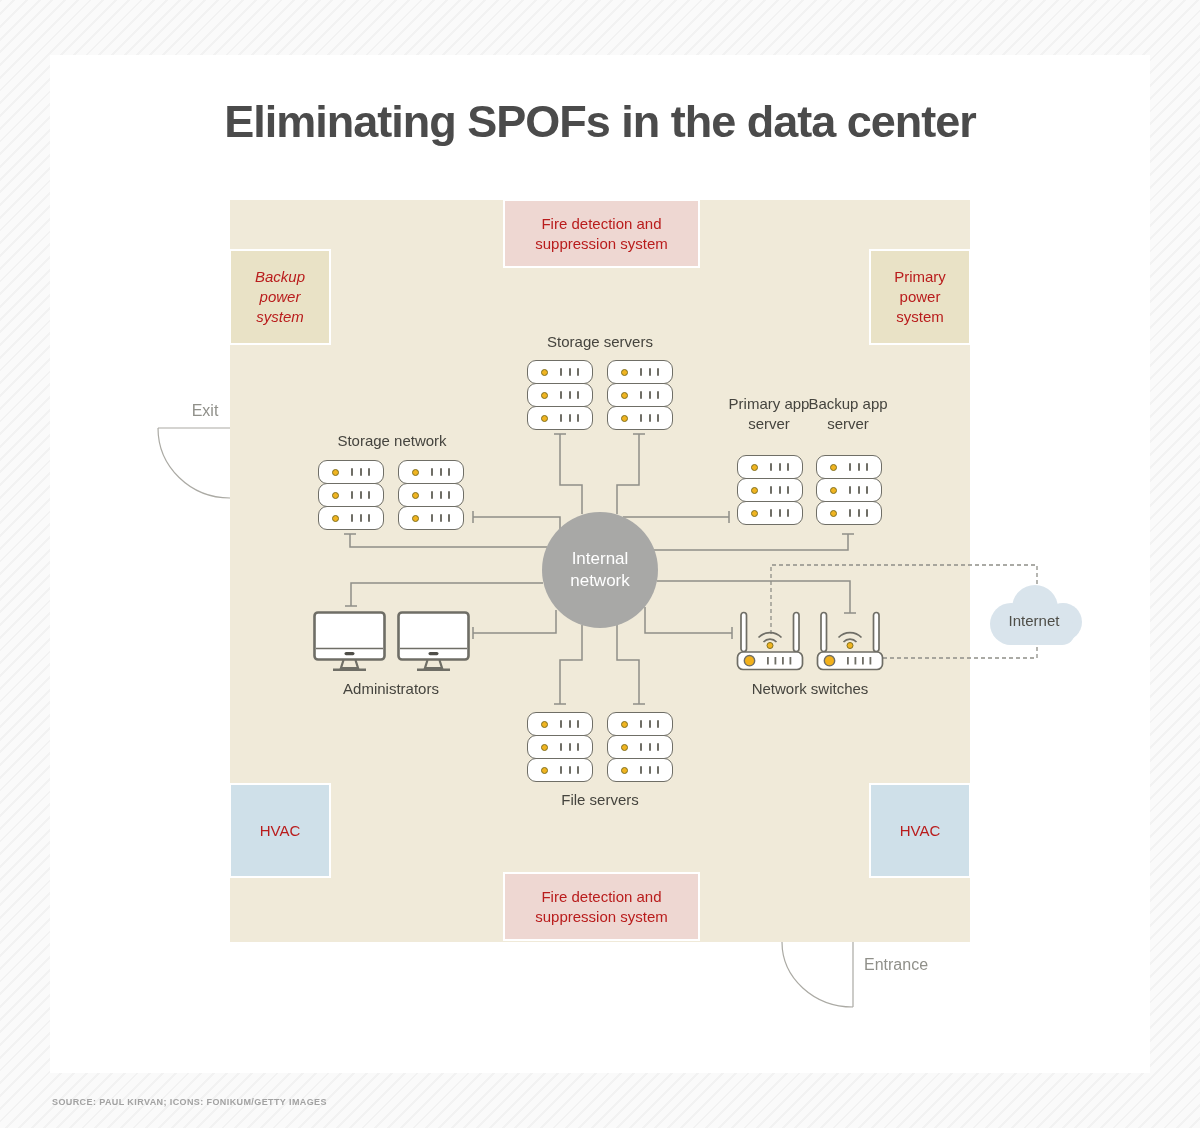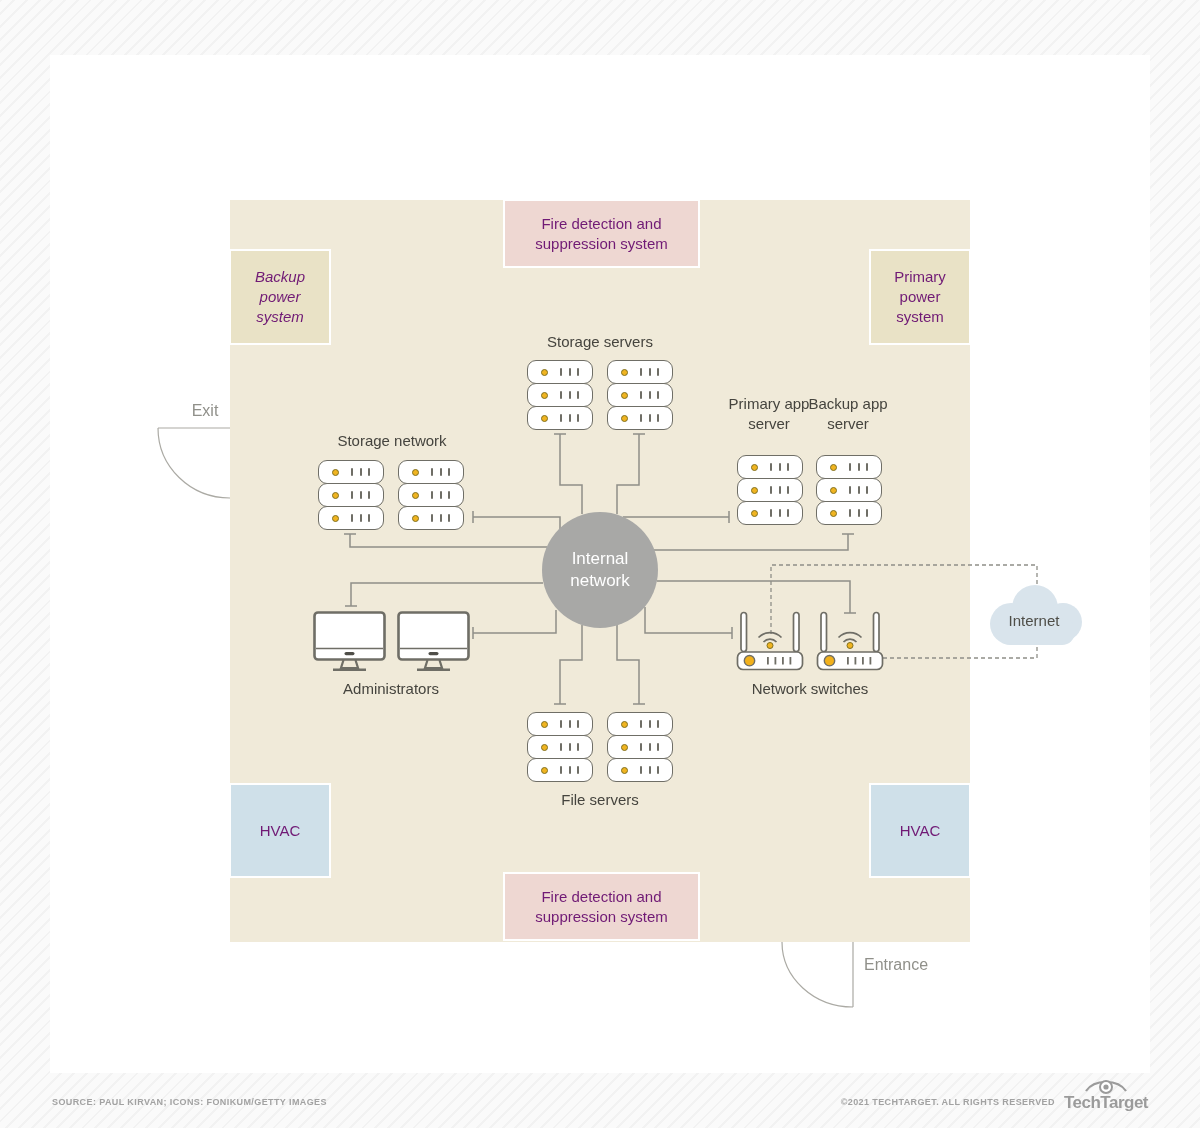--- a/index.html
+++ b/index.html
@@ -9,21 +9,21 @@
     background:repeating-linear-gradient(135deg,#f2f2f2 0 2px,#fafafa 2px 9px);
   }
   .card { position:absolute; left:50px; top:55px; width:1100px; height:1018px; background:#ffffff; }
   .title {
     position:absolute; top:96px; left:50px; width:1100px; text-align:center;
     font-size:45px; font-weight:bold; color:#4b4b4b; letter-spacing:-1px; z-index:3;
   }
   .datacenter { position:absolute; left:230px; top:200px; width:740px; height:742px; background:#f0ead9; z-index:0; }
   .zone {
     position:absolute; border:2px solid #ffffff; display:flex; align-items:center; justify-content:center;
-    text-align:center; font-size:15px; color:#701a75; line-height:1.32; z-index:1;
+    text-align:center; font-size:15px; color:#b91c1c; line-height:1.32; z-index:1;
   }
   .zone.fire  { background:#eed7d2; width:197px; height:69px; padding:0 18px; }
   .zone.power { background:#e9e2c6; width:102px; height:96px; padding:0 8px; }
   .zone.hvac  { background:#cfe0e9; width:102px; height:95px; }
   .fire-top    { left:503px; top:199px; }
   .fire-bottom { left:503px; top:872px; }
   .backup-power  { left:229px; top:249px;font-style:italic; }
   .primary-power { left:869px; top:249px; }
   .hvac-left  { left:229px; top:783px; }
   .hvac-right { left:869px; top:783px; }
@@ -77,20 +77,21 @@
   .footer-right { position:absolute; right:52px; top:1076px; display:flex; align-items:flex-end; gap:9px; z-index:3; }
   .footer-copy { font-size:9px; font-weight:bold; color:#a2a2a2; letter-spacing:0.4px; padding-bottom:6px; }
   .brand { display:flex; flex-direction:column; align-items:center; }
   .brand-text { font-size:17px; font-weight:bold; color:#9b9b9b; letter-spacing:-0.5px; line-height:1.1; }
 </style>
 </head>
 <body>
 
 <div class="page">
   <div class="card"></div>
+  <div class="title">Eliminating SPOFs in the data center</div>
 
   <div class="datacenter"></div>
 
   <div class="zone fire fire-top">
     <span>Fire detection and suppression system</span>
   </div>
   <div class="zone power backup-power">
     <span>Backup power system</span>
   </div>
   <div class="zone power primary-power">
@@ -413,24 +414,13 @@
         <rect x="16" y="36" width="76" height="27" rx="13"></rect>
       </g>
     </svg>
     <div class="cloud-label">Internet</div>
   </div>
 
   <div class="door-label lbl-exit">Exit</div>
   <div class="door-label lbl-entrance">Entrance</div>
 
   <div class="footer-source">SOURCE: PAUL KIRVAN; ICONS: FONIKUM/GETTY IMAGES</div>
-  <div class="footer-right">
-    <div class="footer-copy">©2021 TECHTARGET. ALL RIGHTS RESERVED</div>
-    <div class="brand">
-      <svg width="44" height="18" viewBox="0 0 44 18">
-        <path d="M2,15 C10,3 34,3 42,15" fill="none" stroke="#9b9b9b" stroke-width="2.2"></path>
-        <circle cx="22" cy="11" r="6" fill="#ffffff" stroke="#9b9b9b" stroke-width="2"></circle>
-        <circle cx="22" cy="11" r="2.6" fill="#9b9b9b"></circle>
-      </svg>
-      <div class="brand-text">TechTarget</div>
-    </div>
-  </div>
 </div>
 
 </body></html>

